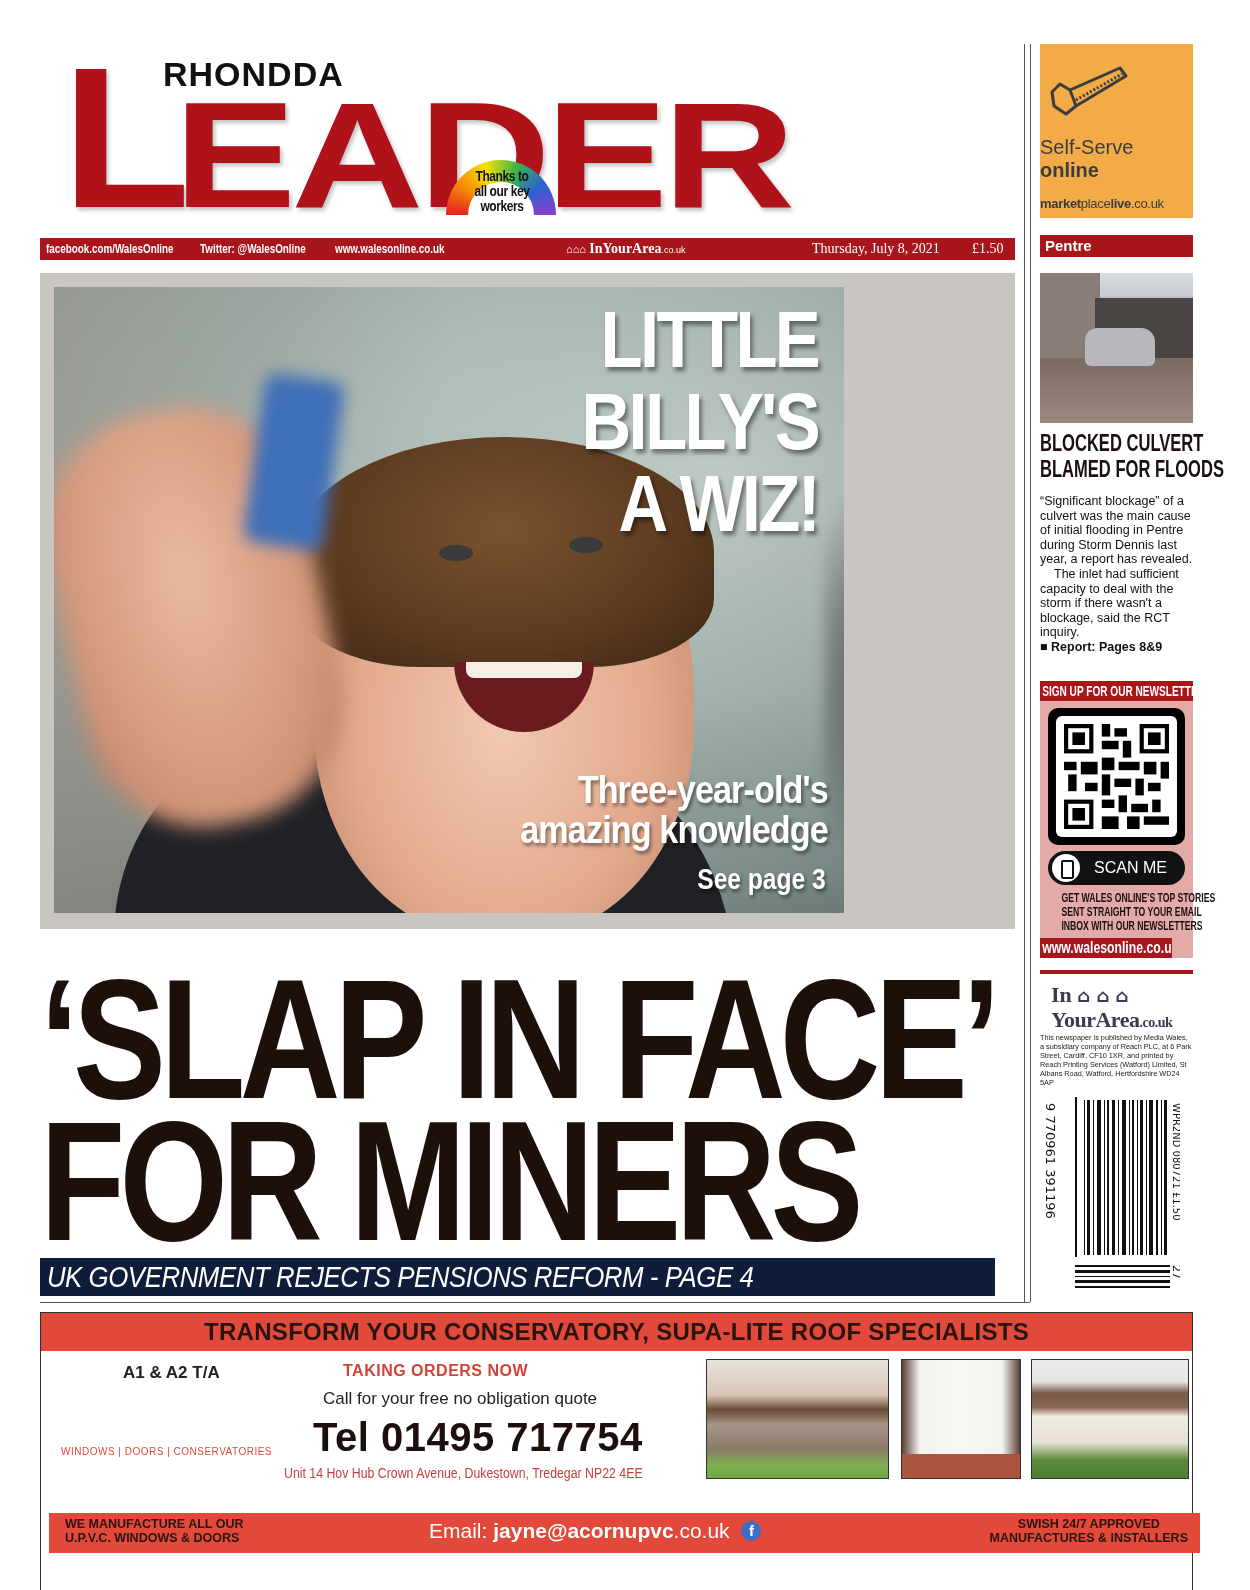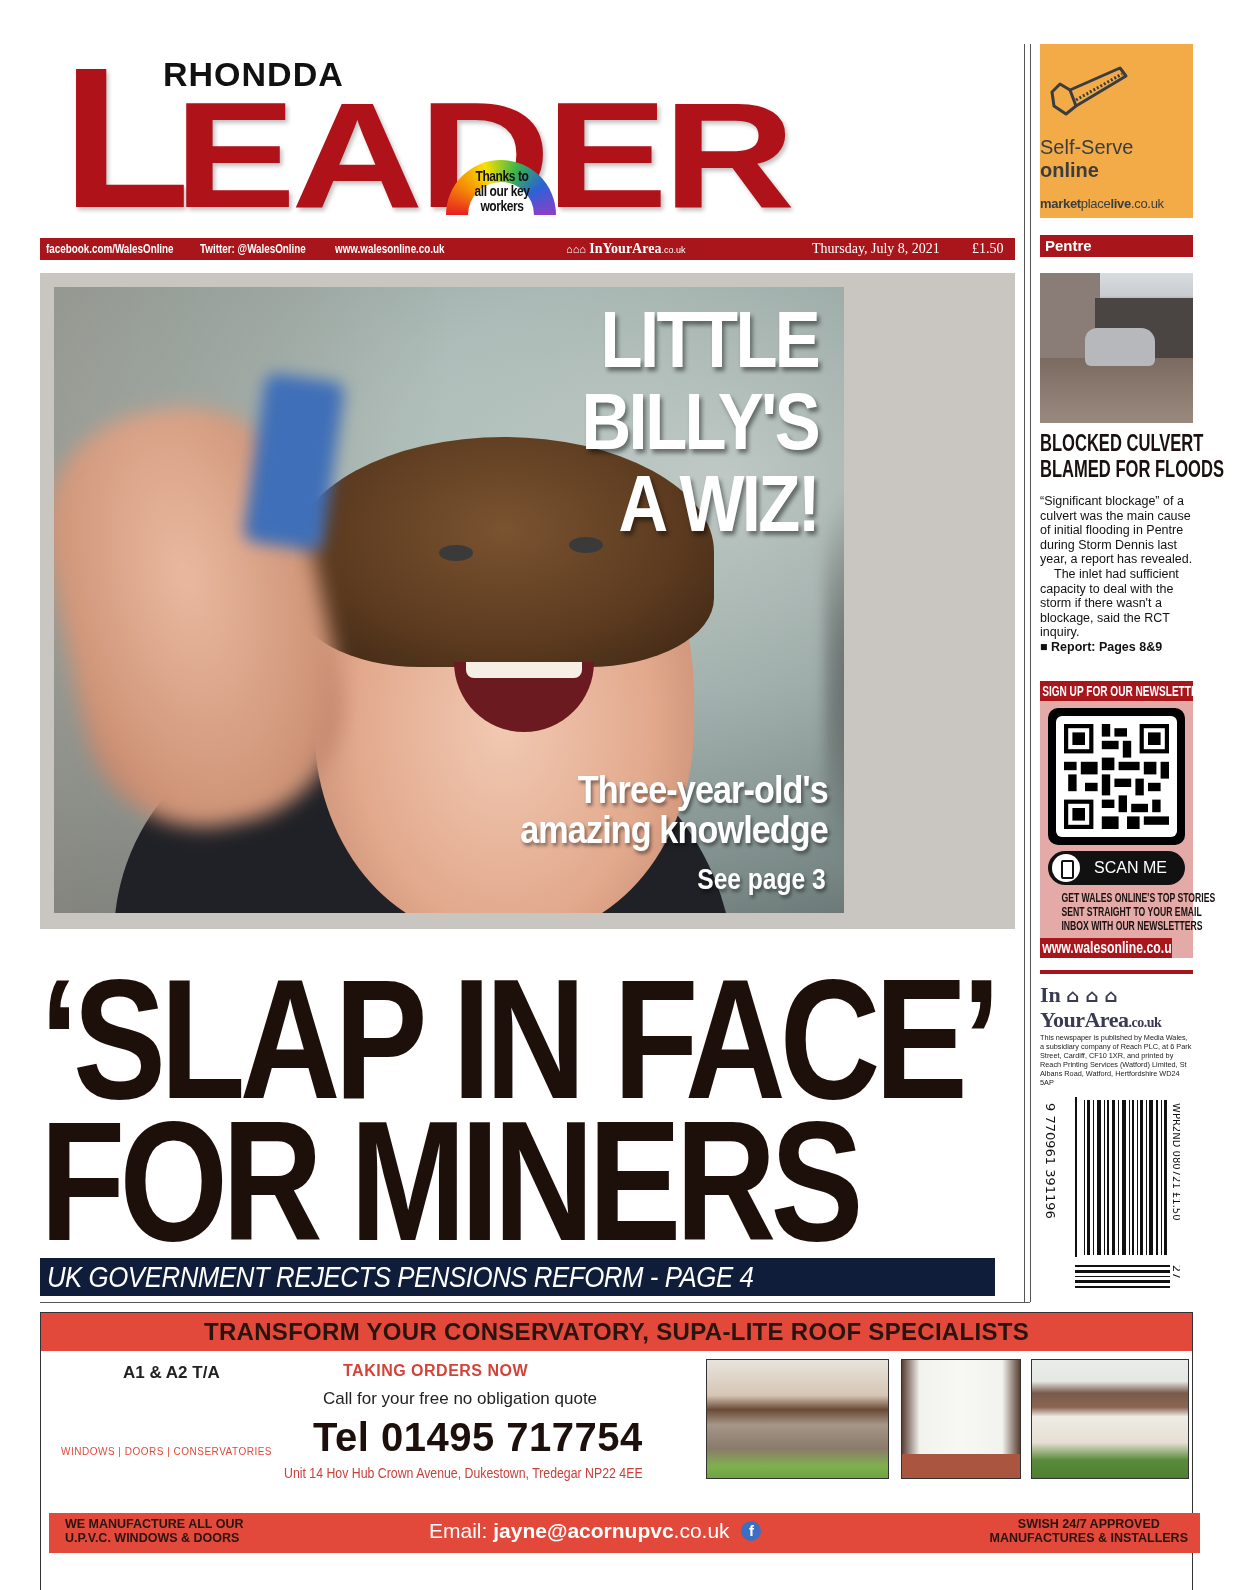--- a/index.html
+++ b/index.html
@@ -67,21 +67,21 @@
   .qr-inner{position:absolute;left:8px;top:8px;width:121px;height:121px;background:#fff;border-radius:6px;}
   .scan-pill{position:absolute;left:8px;top:170px;width:137px;height:34px;background:#111;border-radius:17px;color:#fff;font-size:16px;line-height:34px;}
   .scan-pill .ph{position:absolute;left:4px;top:3px;width:28px;height:28px;border-radius:50%;background:#fff;}
   .scan-pill .ph::after{content:"";position:absolute;left:9px;top:6px;width:9px;height:15px;border:2px solid #111;border-radius:2px;}
   .scan-pill span{position:absolute;left:46px;}
   .nl-text{position:absolute;left:0;top:210px;width:153px;text-align:center;font-weight:bold;font-size:12px;line-height:14px;color:#1a1010;}
   .nl-text div{transform:scaleX(0.72);white-space:nowrap;}
   .nl-url{position:absolute;left:0;top:257px;width:132px;height:20px;background:#a8151b;color:#fff;font-weight:bold;font-size:17px;line-height:20px;overflow:hidden;white-space:nowrap;}
   .nl-url span{display:inline-block;transform:scaleX(0.72);transform-origin:left;padding-left:3px;}
   .sb-redline{top:970px;height:4px;background:#a8151b;}
-  .iya-logo{top:983px;font-family:"Liberation Serif",serif;font-weight:bold;color:#3a3a52;}
+  .iya-logo{top:983px;font-family:"Liberation Serif",serif;font-weight:bold;color:#3a3a52;margin-left:11px;}
   .iya-logo .l1{font-size:22px;line-height:24px;}
   .iya-logo .l2{font-size:22px;line-height:24px;letter-spacing:-0.5px;}
   .iya-logo .l2 small{font-size:14px;}
   .imprint{top:1033px;font-size:7.3px;line-height:9px;color:#222;}
   .barcode{top:1095px;width:140px;height:195px;}
   
   .ad{left:40px;top:1312px;width:1153px;height:304px;border:1px solid #333;box-sizing:border-box;background:#fff;}
   .ad-top{position:absolute;left:0;top:0;width:100%;height:38px;background:#e2493a;color:#2a1410;font-weight:bold;font-size:24px;line-height:38px;text-align:center;letter-spacing:0.3px;}
   .ad-bottom{position:absolute;left:0;top:200px;width:100%;height:40px;background:#e2493a;color:#fff;margin-left:8px;}
   .ad-bottom .l{position:absolute;left:16px;top:4px;font-size:12.5px;font-weight:bold;line-height:14px;color:#2a1410;}

